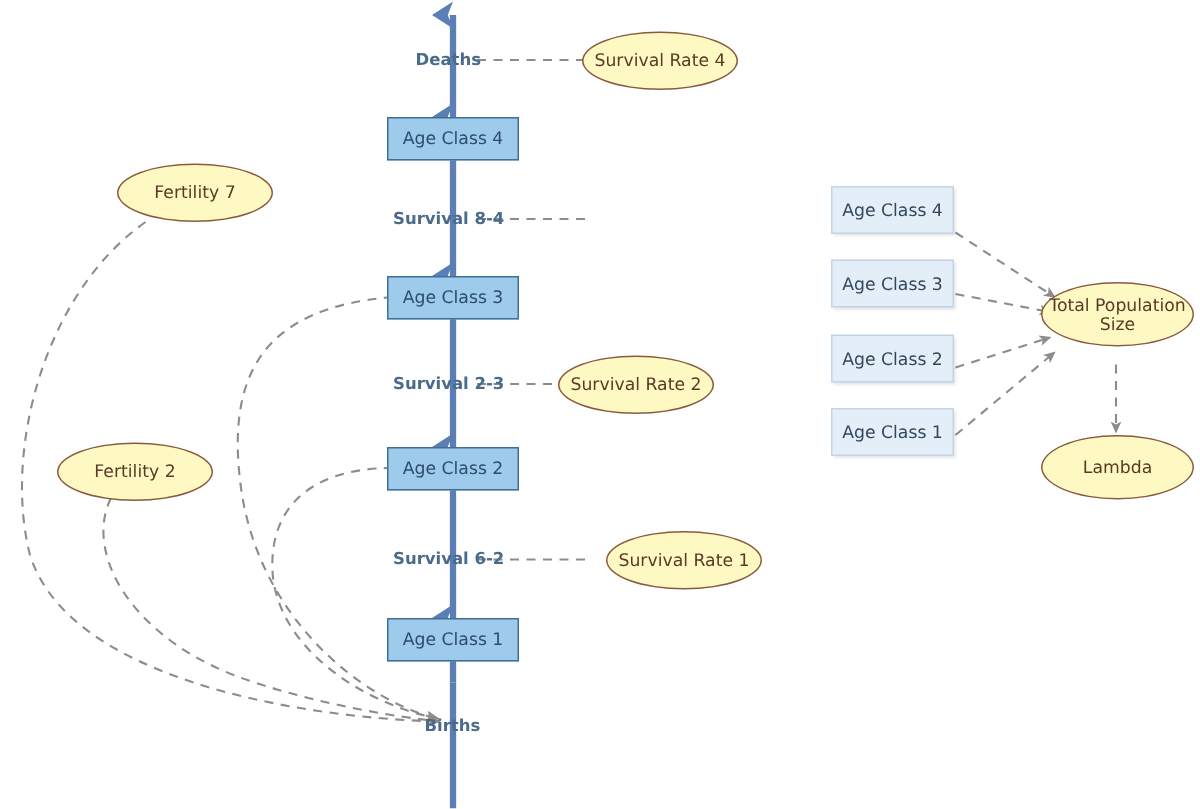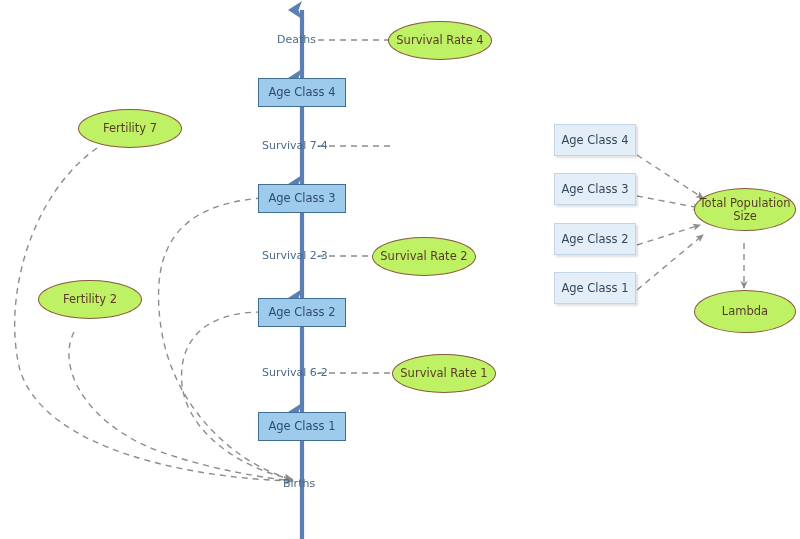--- a/index.html
+++ b/index.html
@@ -13,25 +13,25 @@
         line-height:1.12;}
 
   
   .ageboxmain{background:#9ecbeb;border:1.4px solid #3f6f95;
               color:#2d4d6b;font-size:11.5px;}
   
   .ageboxlite{background:#e4eef8;border:1.1px solid #c3d4e4;
               color:#33475c;font-size:11.5px;
               box-shadow:1.5px 1.5px 2px rgba(0,0,0,.12);}
   
-  .ell{background:#bef264;border:1.5px solid #8a5a3c;border-radius:50%;
+  .ell{background:#fef9c3;border:1.5px solid #8a5a3c;border-radius:50%;
        color:#5a3a26;font-size:11.5px;text-align:right;}
 
   .flabel{position:absolute;color:#4a6b8a;font-size:11px;
-          background:transparent;white-space:nowrap;}
+          background:transparent;white-space:nowrap;font-weight:bold;}
 </style>
 </head>
 <body>
 
 <div id="stage">
 
   <svg id="wires" viewBox="0 0 800 539">
     <defs>
       <marker id="dashArrow" markerWidth="9" markerHeight="9" refX="7" refY="4.2" orient="auto" markerUnits="userSpaceOnUse">
         <path d="M0,0.6 L8,4.2 L0,7.8 L2,4.2 Z" fill="#8c8c8c"></path>
@@ -89,39 +89,39 @@
     <span>Age Class 3</span>
   </div>
   <div class="node ageboxmain" style="left:258px;top:298px;width:88px;height:29px;">
     <span>Age Class 2</span>
   </div>
   <div class="node ageboxmain" style="left:258px;top:412px;width:88px;height:29px;">
     <span>Age Class 1</span>
   </div>
 
   <div class="flabel" style="left:277px;top:33px;">Deaths</div>
-  <div class="flabel" style="left:262px;top:139px;">Survival 7-4</div>
+  <div class="flabel" style="left:262px;top:139px;">Survival 8-4</div>
   <div class="flabel" style="left:262px;top:249px;">Survival 2-3</div>
   <div class="flabel" style="left:262px;top:366px;">Survival 6-2</div>
   <div class="flabel" style="left:283px;top:477px;">Births</div>
 
   <div class="node ell" style="left:388px;top:21px;width:104px;height:39px;">
     <span>Survival Rate 4</span>
   </div>
   <div class="node ell" style="left:372px;top:237px;width:104px;height:39px;">
     <span>Survival Rate 2</span>
   </div>
-  <div class="node ell" style="left:392px;top:354px;width:104px;height:39px;">
+  <div class="node ell" style="left:404px;top:354px;width:104px;height:39px;">
     <span>Survival Rate 1</span>
   </div>
 
   <div class="node ell" style="left:78px;top:109px;width:104px;height:39px;">
     <span>Fertility 7</span>
   </div>
-  <div class="node ell" style="left:38px;top:280px;width:104px;height:39px;">
+  <div class="node ell" style="left:38px;top:295px;width:104px;height:39px;">
     <span>Fertility 2</span>
   </div>
 
   <div class="node ageboxlite" style="left:554px;top:124px;width:82px;height:32px;">
     <span>Age Class 4</span>
   </div>
   <div class="node ageboxlite" style="left:554px;top:173px;width:82px;height:32px;">
     <span>Age Class 3</span>
   </div>
   <div class="node ageboxlite" style="left:554px;top:223px;width:82px;height:32px;">

